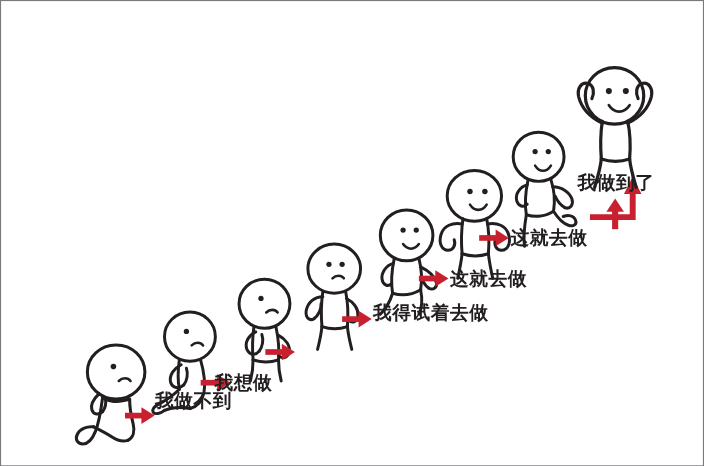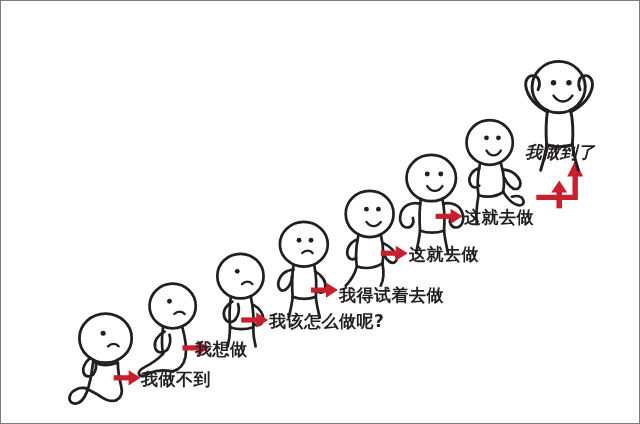--- a/index.html
+++ b/index.html
@@ -191,27 +191,26 @@
       <circle cx="59" cy="28" r="3.2" fill="#231f20" stroke="none"></circle>
       <path d="M41 43 C47 52, 57 52, 63 43" stroke-width="2.9"></path>
     </g>
 
     <g transform="translate(560,190)">
       <use href="#arrow-up"></use>
     </g>
 
   </svg>
 
-  <div class="stage-label" style="left:140px; top:370px;">我做不到</div>
+  <div class="stage-label" style="left:140px; top:356px;">我做不到</div>
 
   <div class="stage-label" style="left:194px; top:340px;">我想做</div>
 
-  <div class="stage-label small-q" style="left:268px; top:312px;">我该怎么做呢?</div>
-
-  <div class="stage-label" style="left:338px; top:286px;text-align:right;">我得试着去做</div>
+
+  <div class="stage-label" style="left:338px; top:276px;text-align:right;">我得试着去做</div>
 
   <div class="stage-label" style="left:408px; top:245px;">这就去做</div>
 
   <div class="stage-label" style="left:463px; top:208px;">这就去做</div>
 
-  <div class="stage-label" style="left:524px; top:143px;font-style:italic;">我做到了</div>
+  <div class="stage-label" style="left:524px; top:158px;">我做到了</div>
 
 </div>
 
 </body></html>

